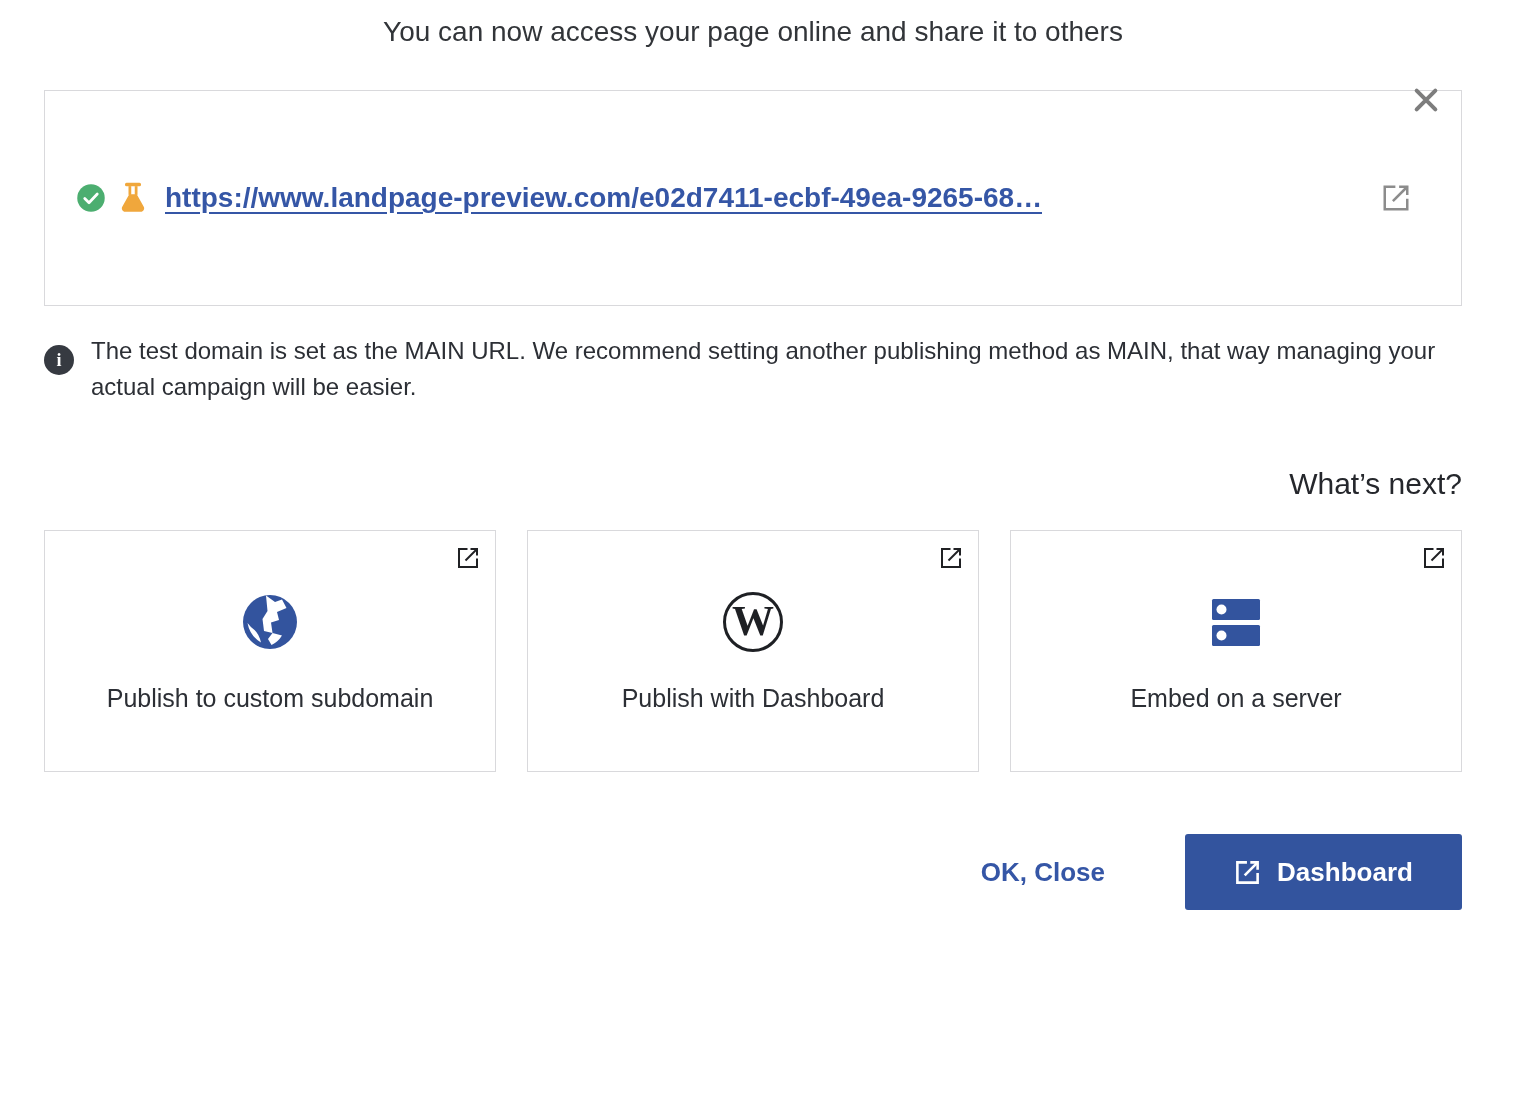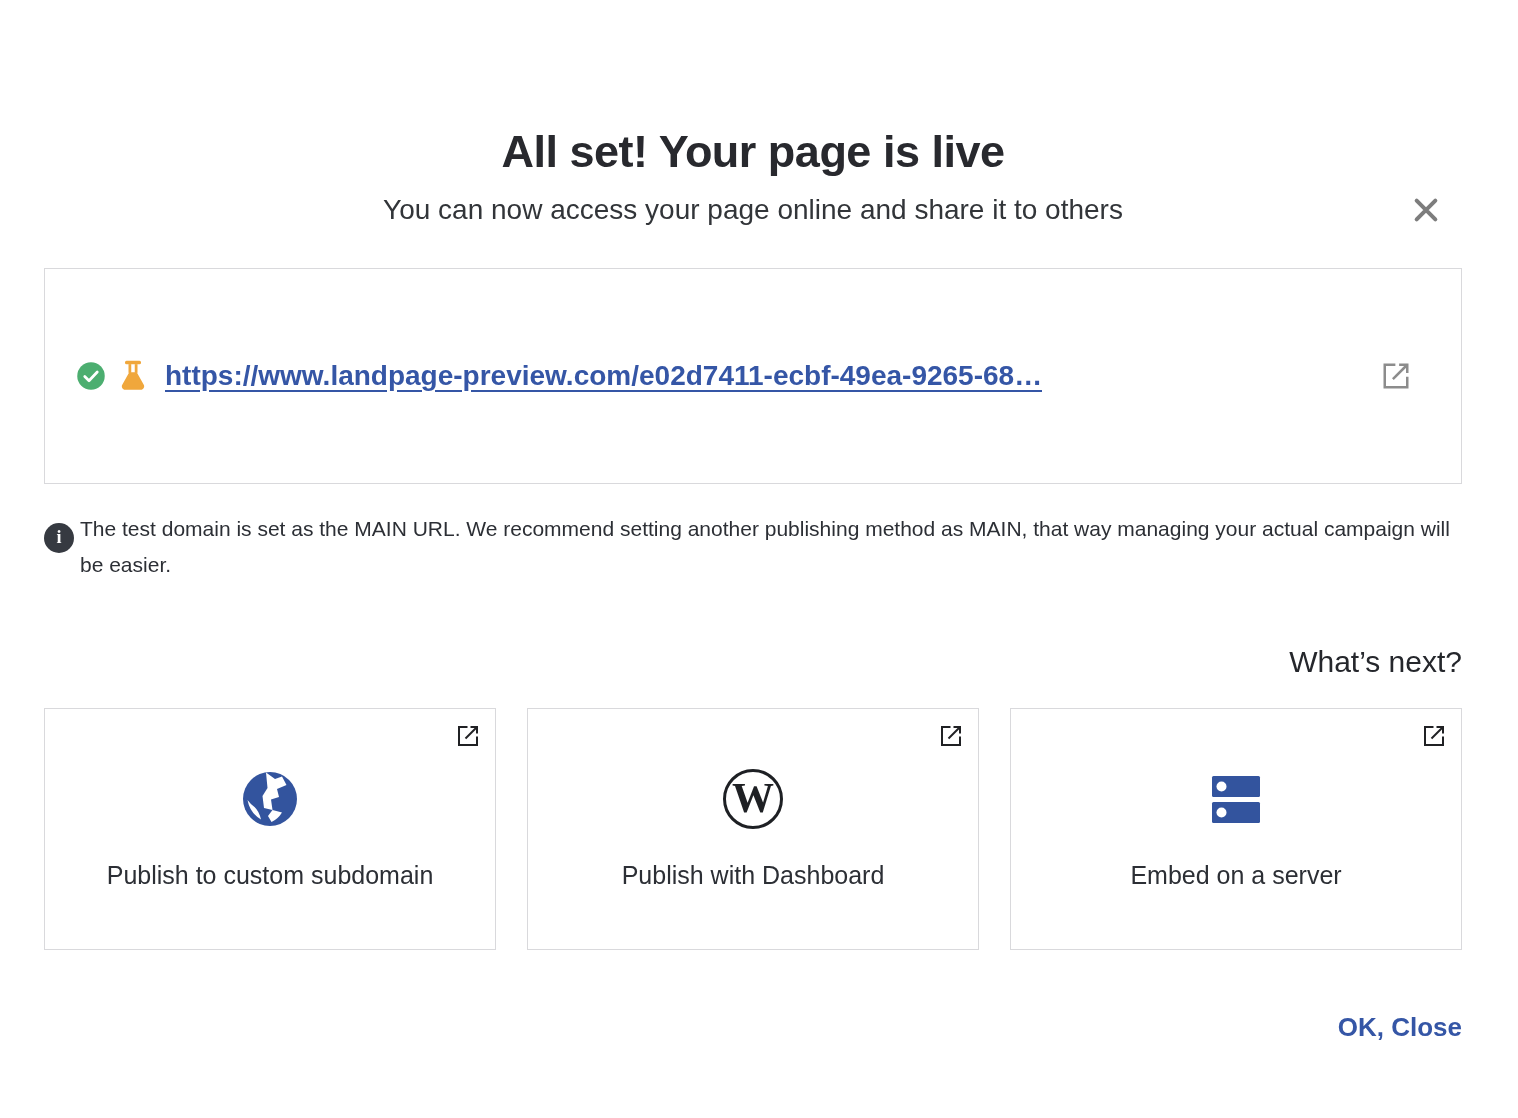--- a/index.html
+++ b/index.html
@@ -61,22 +61,22 @@
   .info-row { margin-top: 27px; display: flex; align-items: flex-start; }
   .info-icon {
     flex: 0 0 auto;
     width: 30px; height: 30px; border-radius: 50%;
     background: #363a41; color: #fff;
     font-size: 18px; font-weight: 700; font-family: "Liberation Serif", serif;
     display: flex; align-items: center; justify-content: center;
     margin-top: 12px;
   }
   .info-text {
-    margin-left: 6px;
-    font-size: 21px; line-height: 36px; color: #2c2f35;
+    margin-left: 17px;
+    font-size: 24px; line-height: 36px; color: #2c2f35;
     max-width: 1372px;
   }
 
   
   .whats-next {
     margin-top: 62px; text-align: right;
     font-size: 30px; font-weight: 500; color: #25272c;
   }
 
   
@@ -123,21 +123,20 @@
 <body>
 
 <div class="modal">
 
   <button class="close-btn" aria-label="Close">
     <svg viewBox="0 0 24 24" fill="none" stroke="currentColor" stroke-width="3" stroke-linecap="round">
       <path d="M5 5 L19 19 M19 5 L5 19"></path>
     </svg>
   </button>
 
-  <h1 class="title">All set! Your page is live</h1>
   <p class="subtitle">You can now access your page online and share it to others</p>
 
   <div class="url-box">
     <span class="status-icon">
       <svg viewBox="0 0 24 24">
         <circle cx="12" cy="12" r="11" fill="#4cae70"></circle>
         <path d="M7 12.4 L10.4 15.8 L17 8.8" fill="none" stroke="#fff" stroke-width="2.2" stroke-linecap="round" stroke-linejoin="round"></path>
       </svg>
     </span>
     <span class="flask-icon">
@@ -219,15 +218,25 @@
           <circle cx="17.5" cy="45.5" r="5" fill="#ffffff"></circle>
         </svg>
       </span>
       <span class="card-label">Embed on a server</span>
     </div>
 
   </div>
 
   <div class="footer">
     <button class="ok-close">OK, Close</button>
+    <button class="dashboard-btn">
+      <span class="btn-ext">
+        <svg viewBox="0 0 24 24" fill="none" stroke="currentColor" stroke-width="2.3">
+          <path d="M21 12.5 V21 H3 V3 H11.5"></path>
+            <path d="M9.5 14.5 L21 3"></path>
+            <path d="M14.5 3 H21 V9.5"></path>
+        </svg>
+      </span>
+      <span>Dashboard</span>
+    </button>
   </div>
 
 </div>
 
 </body></html>

